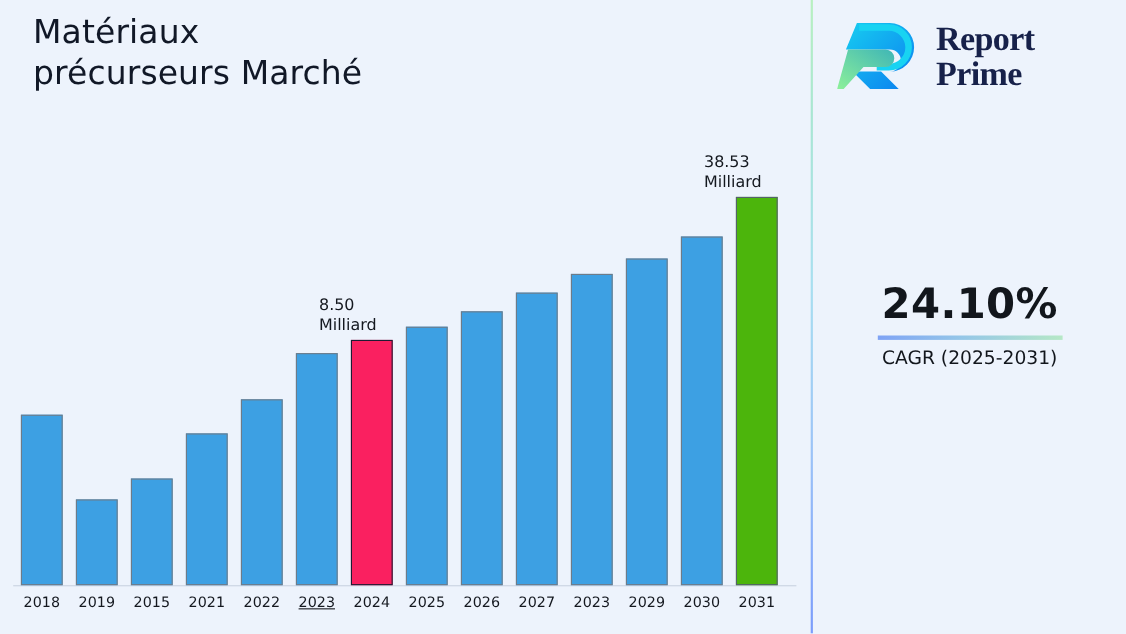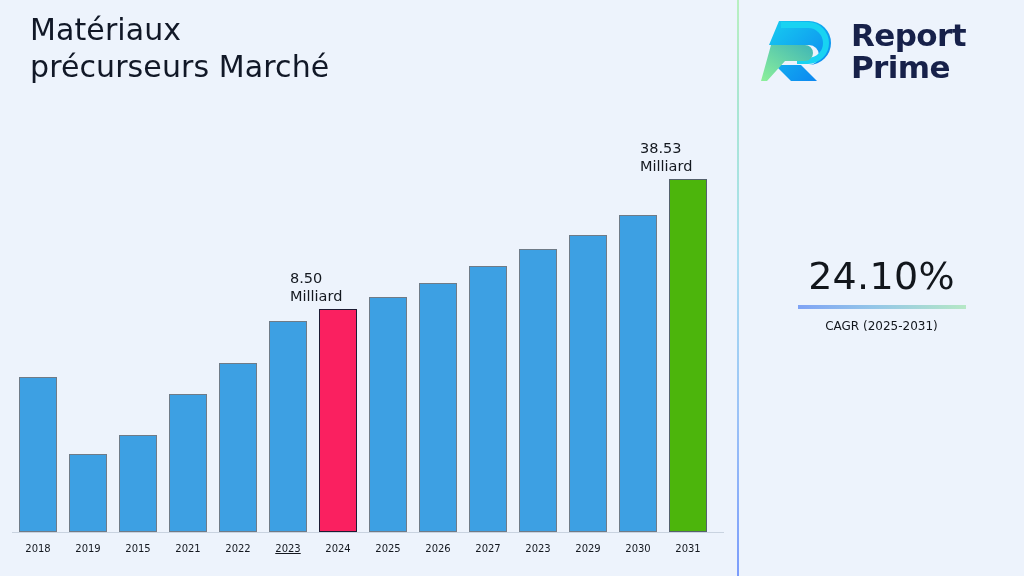--- a/index.html
+++ b/index.html
@@ -79,21 +79,21 @@
     line-height: 18px;
     color: #14181f;
     white-space: pre-line;
   }
 
   .tick-label {
     position: absolute;
     top: 540px;
     width: 54px;
     text-align: center;
-    font-size: 10px;
+    font-size: 13px;
     line-height: 18px;
     color: #14181f;
   }
 
   
   #divider {
     position: absolute;
     left: 737px;
     top: 0;
     width: 2px;
@@ -121,44 +121,45 @@
     gap: 12px;
   }
   #logo-mark { width: 78px; height: 72px; flex: 0 0 78px; }
   #logo-wordmark {
     font-size: 31px;
     line-height: 32px;
     font-weight: bold;
     color: #17214a;
     letter-spacing: -0.6px;
     white-space: pre-line;
+    font-family: Liberation Serif, serif;
   }
 
   #cagr-block {
     position: absolute;
     left: 0;
     top: 252px;
     width: 285px;
     text-align: center;
   }
   #cagr-value {
     font-size: 38px;
     line-height: 48px;
     color: #12161c;
-    font-weight: 400;
+    font-weight: 700;
     letter-spacing: .3px;
   }
   #cagr-rule {
     width: 168px;
     height: 4px;
     margin: 5px auto 6px auto;
     background: linear-gradient(to right, #7fa3f5 0%, #94c6e8 45%, #b6e8c6 100%);
   }
   #cagr-caption {
-    font-size: 12px;
+    font-size: 17px;
     line-height: 22px;
     color: #12161c;
   }
 </style>
 </head>
 <body>
 
 <div id="root">
 
   <div id="chart-panel">

